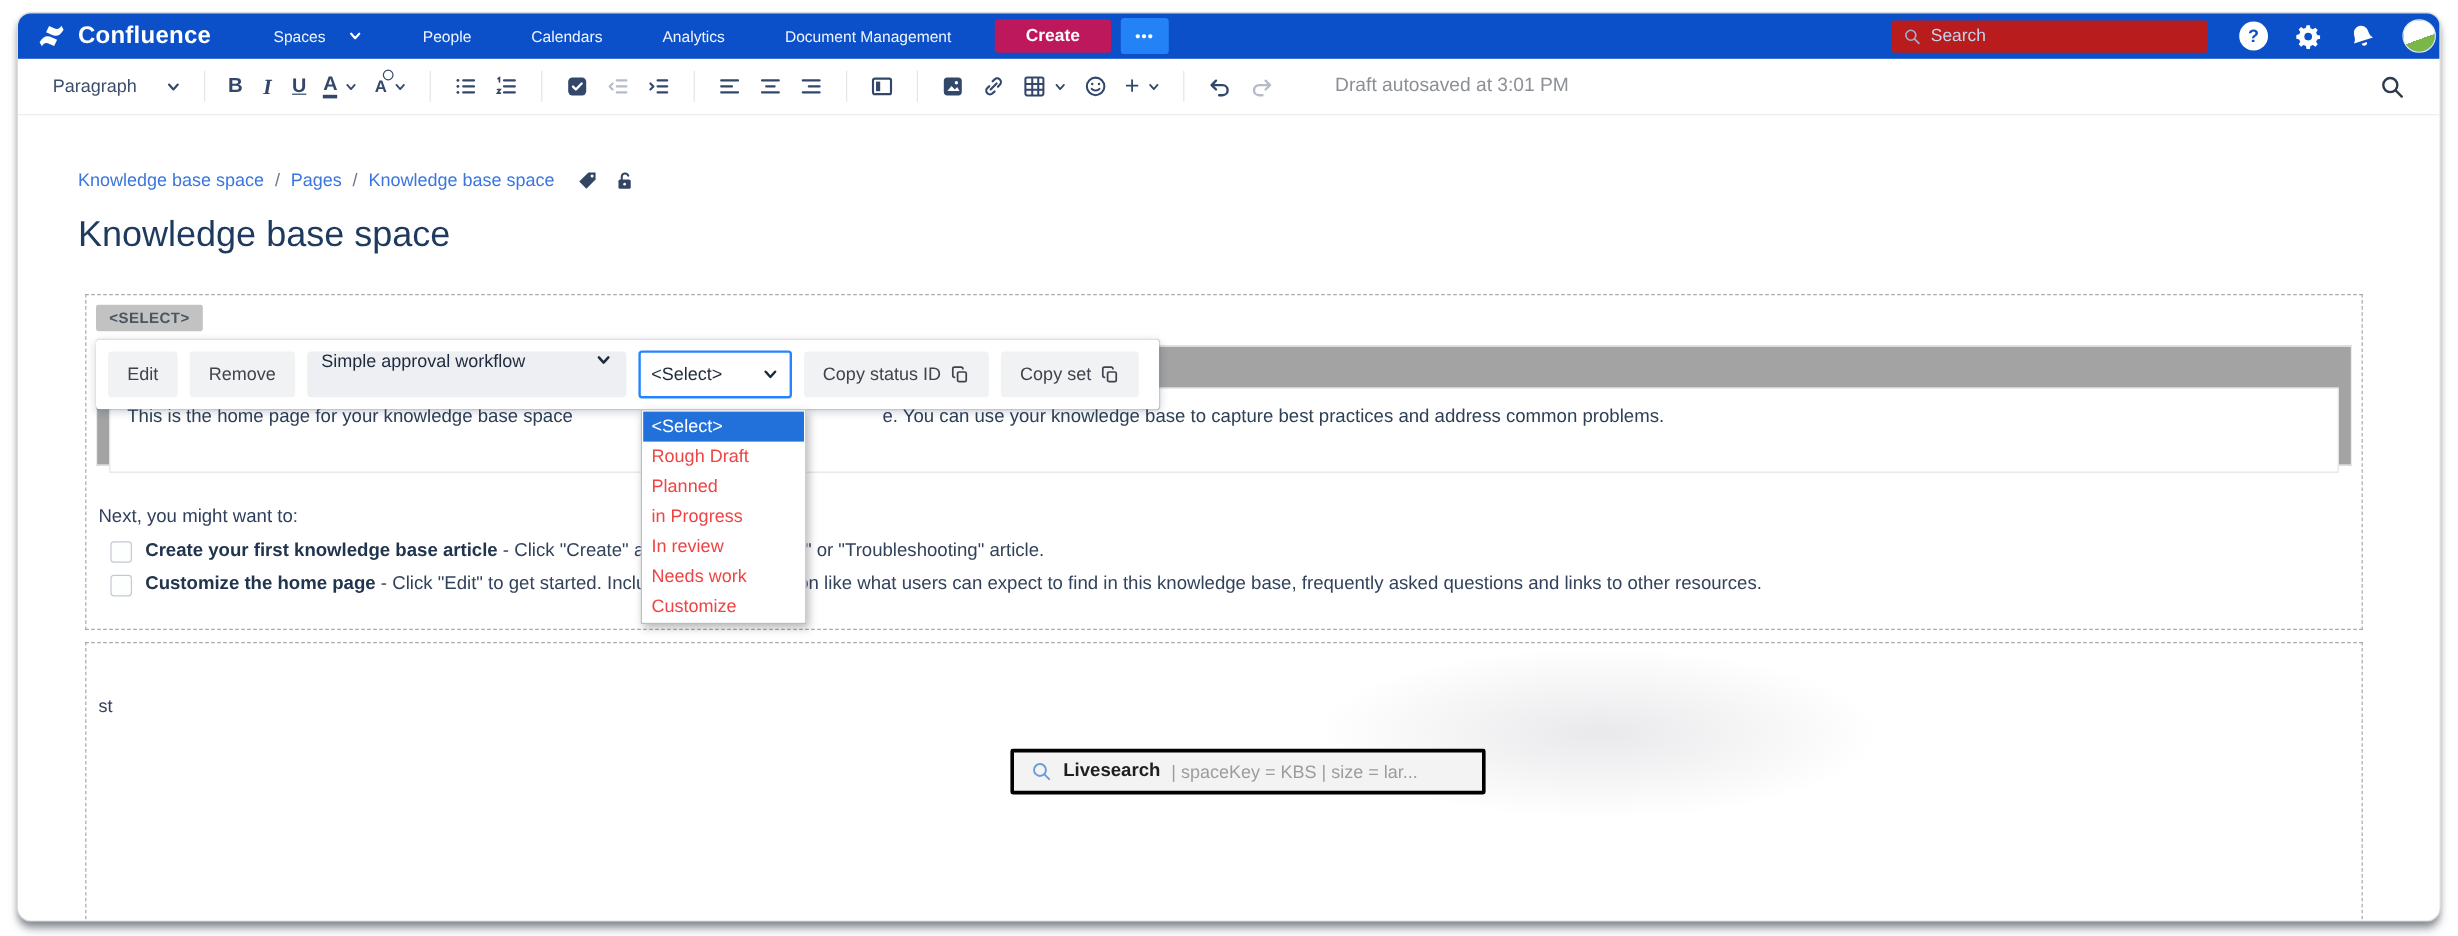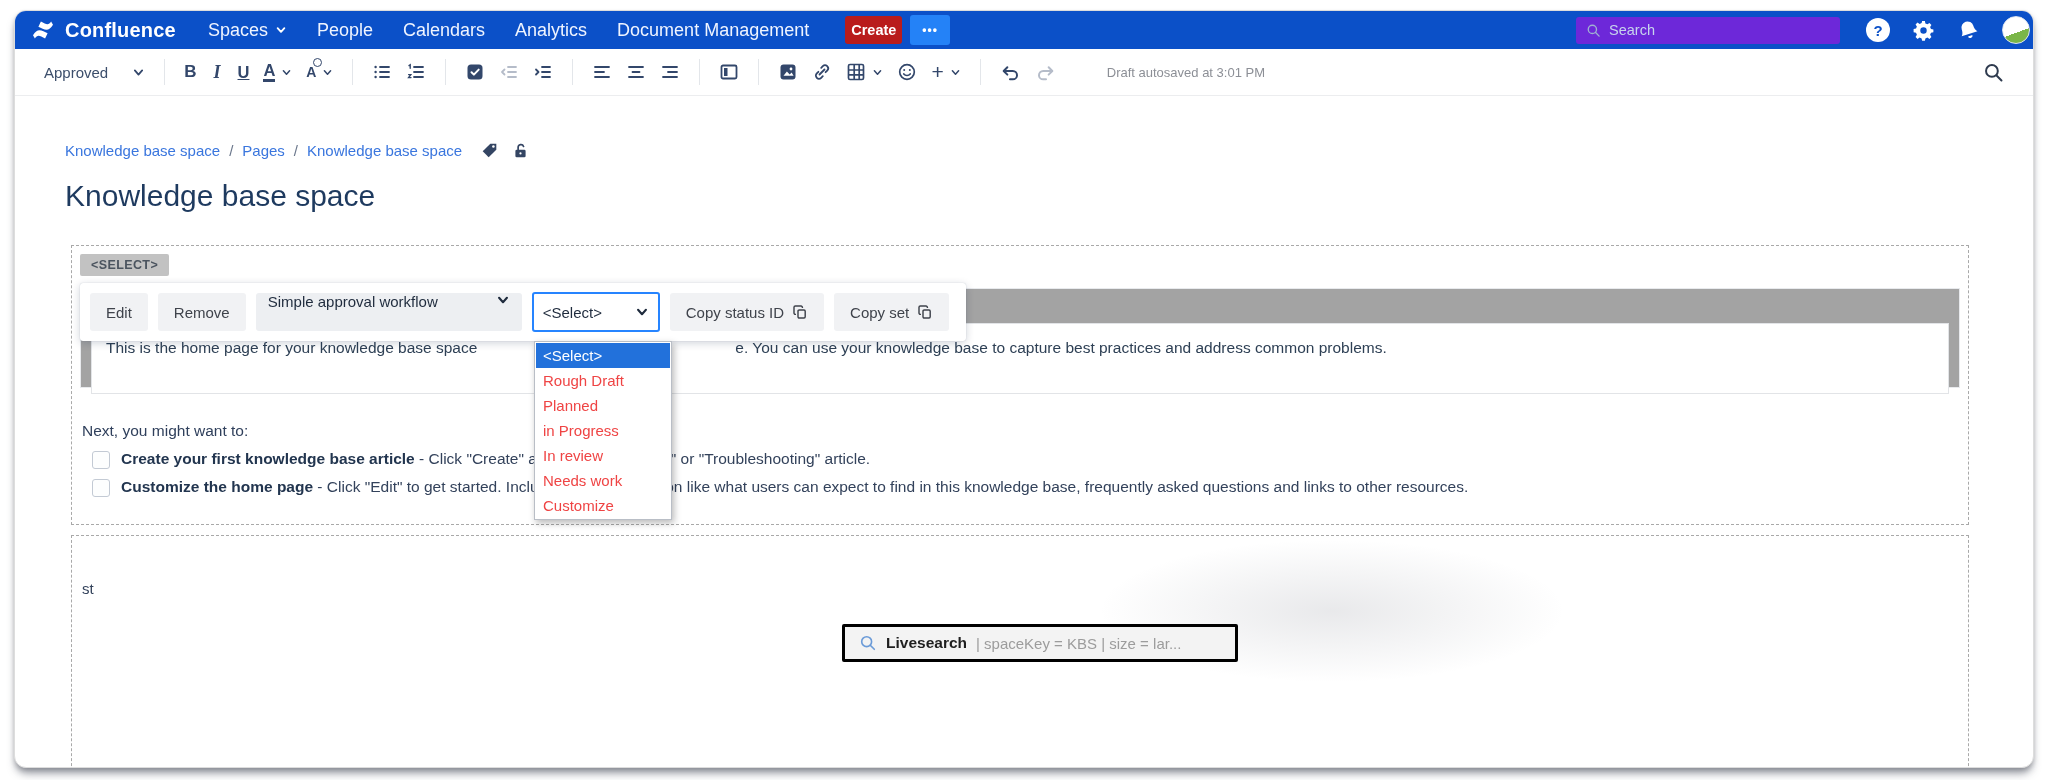--- a/index.html
+++ b/index.html
@@ -4,46 +4,46 @@
 <style>
   html,body{margin:0;padding:0;width:2048px;height:780px;overflow:hidden;background:#fff;
     font-family:"Liberation Sans",sans-serif;-webkit-font-smoothing:antialiased;}
   .window{position:absolute;left:14px;top:10px;right:14px;bottom:12px;background:#fff;
     border:1px solid #ddd;border-radius:12px;overflow:hidden;
     box-shadow:0 7px 8px -2px rgba(52,58,74,.55),0 2px 4px rgba(0,0,0,.12);}
   
   .nav{height:38px;background:#0B50C8;display:flex;align-items:center;padding:0 18px 0 16px;color:#fff;}
   .logo{display:flex;align-items:center;margin-right:10px;}
   .brand{font-size:20px;font-weight:600;letter-spacing:.2px;margin-right:32px;}
-  .nav-item{font-size:18px;color:#EFF4FF;margin-right:30px;display:flex;align-items:center;gap:7px;cursor:pointer;white-space:nowrap;}
-  .btn-create{background:#b91c1c;color:#fff;border:0;border-radius:3px;font-size:14.5px;font-weight:700;
-    padding:6px 6px;margin-left:6px;cursor:pointer;font-family:inherit;}
+  .nav-item{font-size:13px;color:#EFF4FF;margin-right:30px;display:flex;align-items:center;gap:19px;cursor:pointer;white-space:nowrap;margin-left:20px;}
+  .btn-create{background:#be185d;color:#fff;border:0;border-radius:3px;font-size:14.5px;font-weight:700;
+    padding:6px 26px;margin-left:6px;cursor:pointer;font-family:inherit;}
   .btn-more{background:#2482F7;color:#fff;border:0;border-radius:3px;font-size:12px;font-weight:700;
     padding:8px 12px;margin-left:8px;cursor:pointer;letter-spacing:1px;font-family:inherit;}
-  .nav-search{margin-left:auto;margin-right:26px;width:244px;height:27px;background:#6d28d9;border-radius:3px;
+  .nav-search{margin-left:auto;margin-right:26px;width:244px;height:27px;background:#b91c1c;border-radius:3px;
     display:flex;align-items:center;gap:8px;padding:0 10px;}
   .nav-search span{font-size:14.5px;color:#C7D4EC;}
   .nav-icons{display:flex;align-items:center;gap:22px;}
   .help-circle{width:24px;height:24px;border-radius:50%;background:#fff;color:#0B50C8;font-weight:700;
     font-size:15px;display:flex;align-items:center;justify-content:center;}
   .avatar{width:26px;height:26px;border-radius:50%;margin-right:-15px;flex:none;
     background:linear-gradient(160deg,#ffffff 58%,#7AB648 58%);border:1px solid #dfe6f0;}
   
   .toolbar{height:46px;display:flex;align-items:center;padding:0 22px;border-bottom:1px solid #ECEDEF;color:#33476B;}
   .tsep{width:1px;height:26px;background:#E3E6EA;margin:0 12px;flex:none;}
   .tbtn{display:flex;align-items:center;gap:6px;padding:0 7px;height:34px;cursor:pointer;flex:none;}
   .tbtn.disabled{color:#B5BCC9;}
   .glyphB{font-weight:700;font-size:17px;}
   .glyphI{font-style:italic;font-family:"Liberation Serif",serif;font-size:18px;font-weight:600;padding:0 3px;}
   .glyphU{font-size:16.5px;font-weight:600;text-decoration:underline;}
   .colorA{font-size:16.5px;font-weight:600;border-bottom:3px solid #33476B;line-height:17px;}
   .colorA2{font-size:14px;font-weight:600;position:relative;}
   .colorA2 i{font-style:normal;position:absolute;top:-6px;right:-6px;font-size:8px;border:1px solid #33476B;border-radius:50%;width:7px;height:7px;}
   .para-label{font-size:15px;color:#3C4E6B;}
-  .autosave{margin-left:44px;font-size:13px;color:#8C8F96;white-space:nowrap;}
+  .autosave{margin-left:44px;font-size:16px;color:#8C8F96;white-space:nowrap;}
   .t-right{margin-left:auto;}
   
   .content{padding:0 64px 0 50px;position:relative;}
   .breadcrumb{margin-top:46px;font-size:15px;display:flex;align-items:center;gap:9px;}
   .breadcrumb a{color:#3A76DE;text-decoration:none;cursor:pointer;}
   .bc-sep{color:#6B778C;}
   .bc-icons{display:flex;align-items:center;gap:14px;margin-left:10px;}
   h1.page-title{margin:20px 0 0 0;font-size:30px;font-weight:400;color:#1E3A5F;}
   
   .macro1{position:relative;margin:32px 0 0 6px;height:278px;border:1px dashed #A9A9A9;}
@@ -121,21 +121,21 @@
       <svg class="ic" width="23" height="23" viewBox="0 0 20 20" fill="#fff" style="transform:rotate(-18deg)">
         <path d="M10 2a5.3 5.3 0 0 0-5.3 5.3c0 3.9-1.4 4.9-1.9 5.7h14.4c-.5-.8-1.9-1.8-1.9-5.7A5.3 5.3 0 0 0 10 2z"></path>
         <path d="M8 14.8a2 2 0 0 0 4 0z"></path>
       </svg>
       <div class="avatar"></div>
     </div>
   </header>
 
   <div class="toolbar">
     <div class="tbtn" style="gap:24px">
-      <span class="para-label">Approved</span>
+      <span class="para-label">Paragraph</span>
       <svg class="ic" width="13" height="13" viewBox="0 0 16 16" fill="none" stroke="#33476B" stroke-width="2.2" stroke-linecap="round" stroke-linejoin="round">
           <path d="M3.5 5.5l4.5 5 4.5-5"></path>
         </svg>
     </div>
     <div class="tsep"></div>
     <div class="tbtn">
         <span class="glyphB">B</span>
       </div>
     <div class="tbtn">
         <span class="glyphI">I</span>

